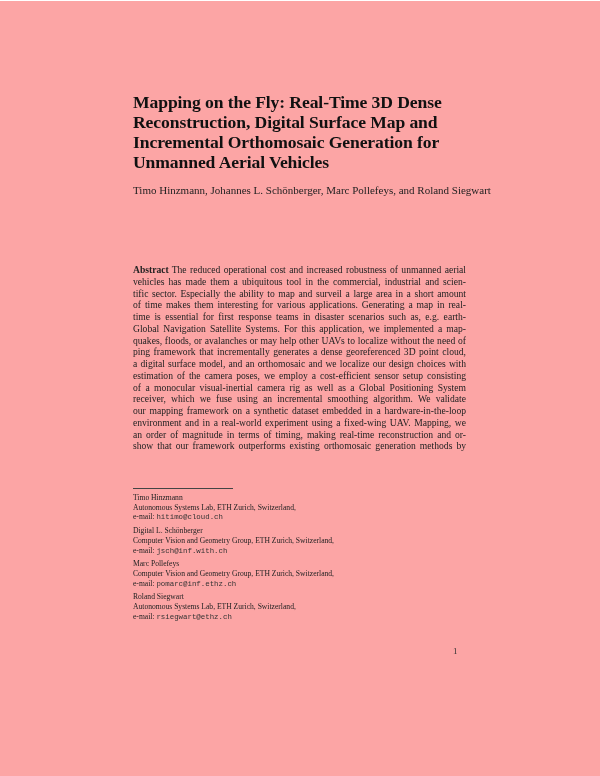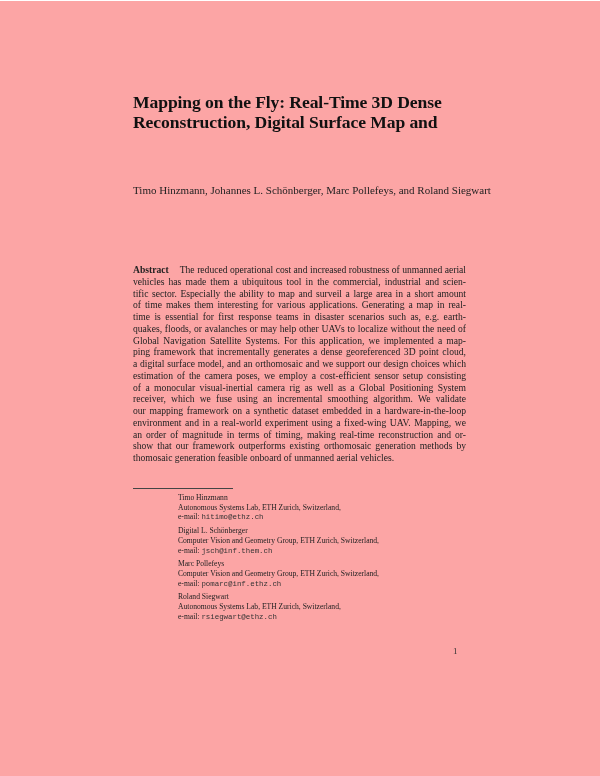--- a/index.html
+++ b/index.html
@@ -7,71 +7,72 @@
            font-family: "Liberation Serif", "DejaVu Serif", serif; color: #1a1a1a; }
     .page { position: absolute; left: 0; top: 1px; width: 600px; height: 776px; background: #fca5a5; }
     .title { position: absolute; left: 133px; top: 91px; width: 340px;
              font-weight: bold; font-size: 17.6px; line-height: 20px; color: #111; letter-spacing: -0.1px; }
     .title div { white-space: nowrap; }
     .authors { position: absolute; left: 133px; top: 183px; font-size: 11px; line-height: 12px; white-space: nowrap; color: #222; }
     .abstract { position: absolute; left: 133px; top: 263px; width: 333px;
                 font-size: 9.6px; line-height: 11.75px; color: #222; }
     .abstract .line { display: block; text-align: justify; text-align-last: justify; white-space: nowrap; height: 11.75px; }
     .abstract .line.last { text-align-last: left; }
-    .abstract .label { font-weight: bold; margin-right: 11px; }
+    .abstract .label { font-weight: bold; margin-right: 3px; }
     .separator { position: absolute; left: 133px; top: 487px; width: 100px; height: 1px; background: #444; }
-    .footnotes { position: absolute; left: 133px; top: 492px; font-size: 7.6px; line-height: 9.7px; color: #222; margin-left: 45px; }
+    .footnotes { position: absolute; left: 133px; top: 492px; font-size: 7.6px; line-height: 9.7px; color: #222; }
     .fn { margin-bottom: 3px; white-space: nowrap; }
     .fn .mono { font-family: "Liberation Mono", "DejaVu Sans Mono", monospace; font-size: 7.4px; color: #333; }
     .pagenum { position: absolute; left: 453px; top: 645px; font-size: 9px; color: #333; }
   </style>
 </head>
 <body>
 
 <div class="page">
 
   <div class="title">
     <div>Mapping on the Fly: Real-Time 3D Dense</div>
     <div>Reconstruction, Digital Surface Map and</div>
+    <div>Incremental Orthomosaic Generation for</div>
+    <div>Unmanned Aerial Vehicles</div>
   </div>
 
   <div class="authors">Timo Hinzmann, Johannes L. Schönberger, Marc Pollefeys, and Roland Siegwart</div>
 
   <div class="abstract">
     <span class="line"><span class="label">Abstract</span><span>The reduced operational cost and increased robustness of unmanned aerial</span></span>
     <span class="line">vehicles has made them a ubiquitous tool in the commercial, industrial and scien-</span>
     <span class="line">tific sector. Especially the ability to map and surveil a large area in a short amount</span>
     <span class="line">of time makes them interesting for various applications. Generating a map in real-</span>
     <span class="line">time is essential for first response teams in disaster scenarios such as, e.g. earth-</span>
+    <span class="line">Global Navigation Satellite Systems. For this application, we implemented a map-</span>
     <span class="line">quakes, floods, or avalanches or may help other UAVs to localize without the need of</span>
-    <span class="line">Global Navigation Satellite Systems. For this application, we implemented a map-</span>
     <span class="line">ping framework that incrementally generates a dense georeferenced 3D point cloud,</span>
-    <span class="line">a digital surface model, and an orthomosaic and we support our design choices which</span>
+    <span class="line">a digital surface model, and an orthomosaic and we localize our design choices with</span>
     <span class="line">estimation of the camera poses, we employ a cost-efficient sensor setup consisting</span>
     <span class="line">of a monocular visual-inertial camera rig as well as a Global Positioning System</span>
     <span class="line">receiver, which we fuse using an incremental smoothing algorithm. We validate</span>
     <span class="line">our mapping framework on a synthetic dataset embedded in a hardware-in-the-loop</span>
     <span class="line">environment and in a real-world experiment using a fixed-wing UAV. Mapping, we</span>
     <span class="line">an order of magnitude in terms of timing, making real-time reconstruction and or-</span>
     <span class="line">show that our framework outperforms existing orthomosaic generation methods by</span>
-    <span class="line last">thomosaic generation feasible onboard of unmanned aerial vehicles.</span>
   </div>
 
   <div class="separator"></div>
 
   <div class="footnotes">
     <div class="fn">
       <div>Timo Hinzmann</div>
       <div>Autonomous Systems Lab, ETH Zurich, Switzerland,</div>
-      <div><span>e-mail:</span> <span class="mono">hitimo@ethz.ch</span></div>
+      <div><span>e-mail:</span> <span class="mono">hitimo@cloud.ch</span></div>
     </div>
     <div class="fn">
       <div>Digital L. Schönberger</div>
       <div>Computer Vision and Geometry Group, ETH Zurich, Switzerland,</div>
-      <div><span>e-mail:</span> <span class="mono">jsch@inf.them.ch</span></div>
+      <div><span>e-mail:</span> <span class="mono">jsch@inf.with.ch</span></div>
     </div>
     <div class="fn">
       <div>Marc Pollefeys</div>
       <div>Computer Vision and Geometry Group, ETH Zurich, Switzerland,</div>
       <div><span>e-mail:</span> <span class="mono">pomarc@inf.ethz.ch</span></div>
     </div>
     <div class="fn">
       <div>Roland Siegwart</div>
       <div>Autonomous Systems Lab, ETH Zurich, Switzerland,</div>
       <div><span>e-mail:</span> <span class="mono">rsiegwart@ethz.ch</span></div>

